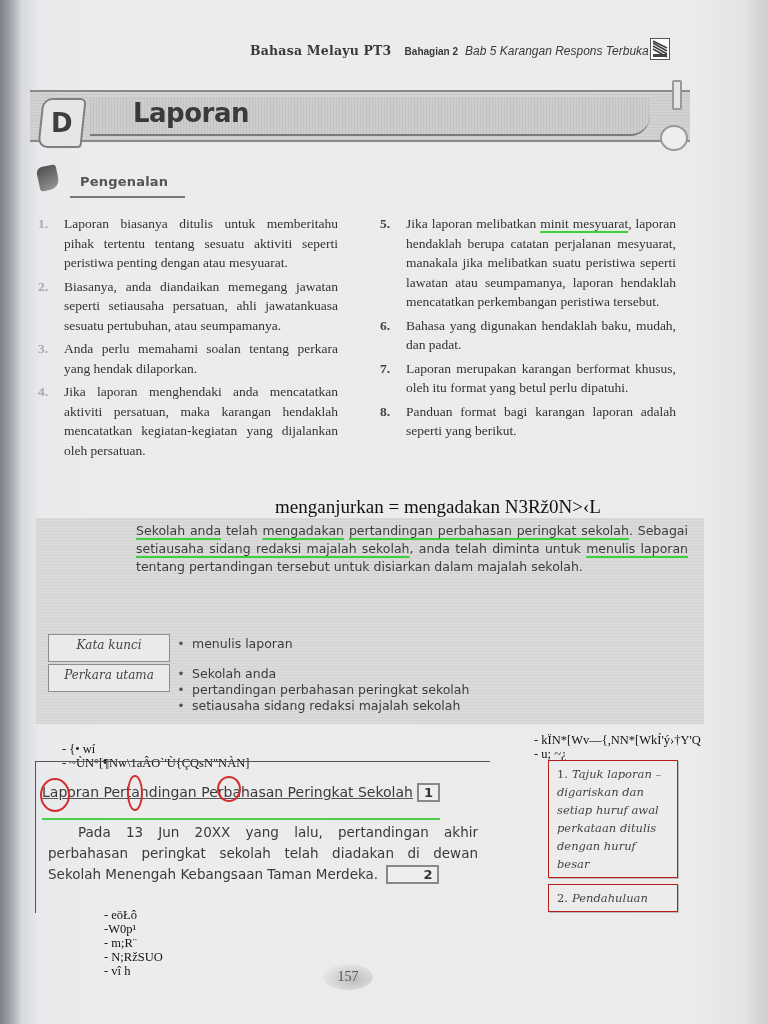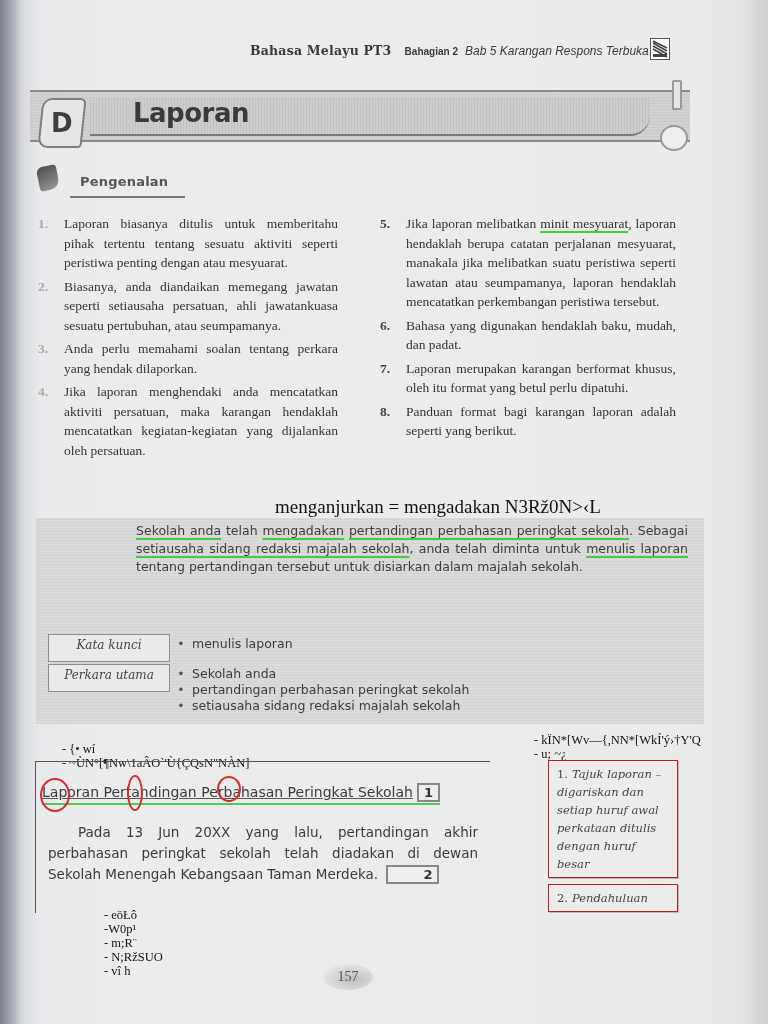--- a/index.html
+++ b/index.html
@@ -129,21 +129,21 @@
   }
 
   
   .essay {
     position: absolute; left: 35px; top: 761px; width: 455px; height: 152px;
     border-top: 1px solid #555; border-left: 1px solid #555;
   }
   .essay-title {
     position: absolute; left: 42px; top: 783px;
     font-family: "DejaVu Sans", sans-serif; font-size: 14px; color: #3a3a3a;
-    border-bottom: 2px solid #4cd04c; white-space: nowrap; padding-bottom: 1px;
+    border-bottom: 2px solid #4cd04c; white-space: nowrap; padding-bottom: 16px;
   }
   .essay-title u { text-decoration: underline; text-decoration-color: #555; }
   .red-circle {
     position: absolute; border: 2px solid #d23030; border-radius: 50%;
   }
   .num-box {
     display: inline-block; border: 2px solid #888; background: #eee; font-weight: bold;
     font-family: "DejaVu Sans", sans-serif; font-size: 13px; color: #333; padding: 0 5px;
     line-height: 15px; margin-left: 4px; text-decoration: none;
   }

